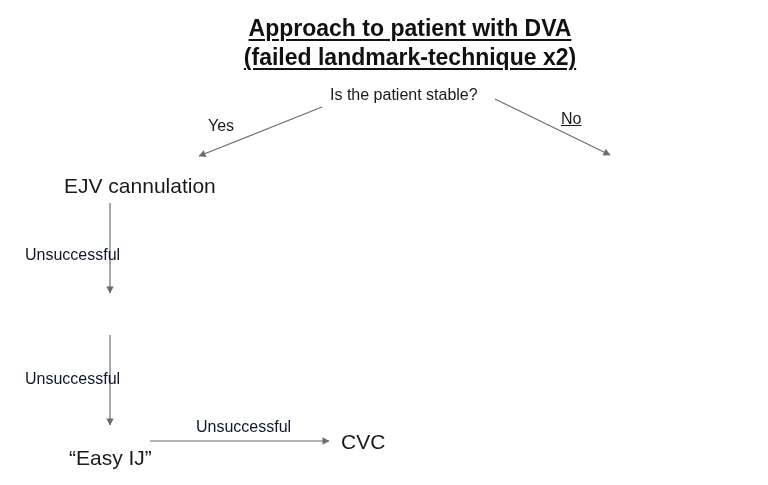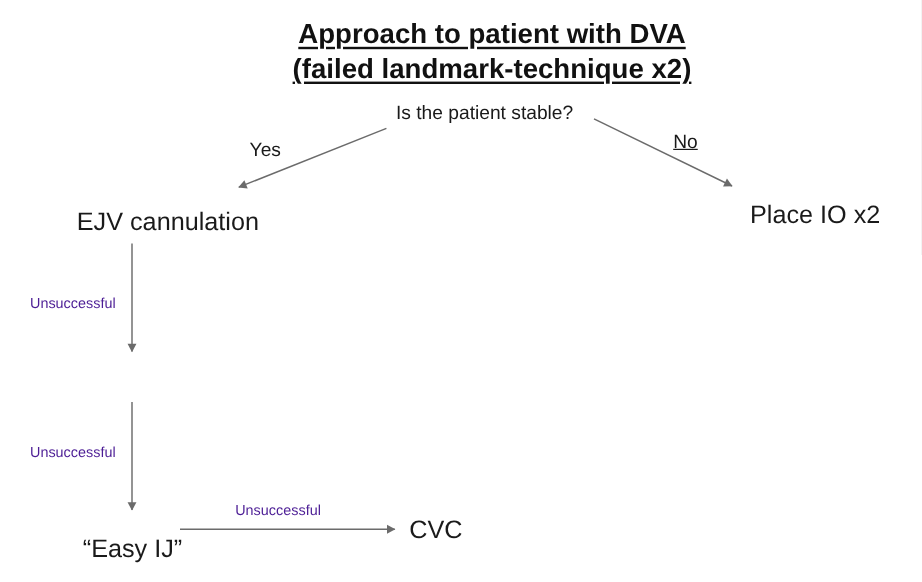--- a/index.html
+++ b/index.html
@@ -33,21 +33,21 @@
     text-underline-offset: 3px;
     white-space: nowrap;
   }
   .label {
     position: absolute;
     white-space: nowrap;
   }
   .q-label   { font-size: 16px; text-align: center; }
   .branch-label { font-size: 16px; }
   .node-label { font-size: 21px; }
-  .edge-label { font-size: 12px; color: #4c1d95; }
+  .edge-label { font-size: 16px; color: #0f172a; }
   svg.arrows {
     position: absolute;
     left: 0;
     top: 0;
     width: 768px;
     height: 485px;
   }
 </style>
 </head>
 <body>
@@ -71,21 +71,20 @@
     <div class="tline">Approach to patient with DVA</div>
     <div class="tline">(failed landmark-technique x2)</div>
   </div>
 
   <div class="label q-label" style="left:330px; top:86px;">Is the patient stable?</div>
 
   <div class="label branch-label" style="left:208px; top:117px;">Yes</div>
   <div class="label branch-label" style="left:561px; top:110px;text-decoration:underline;">No</div>
 
   <div class="label node-label" style="left:64px; top:174px;">EJV cannulation</div>
-  <div class="label node-label" style="left:625px; top:168px;">Place IO x2</div>
   <div class="label node-label" style="left:69px; top:446px;">“Easy IJ”</div>
   <div class="label node-label" style="left:341px; top:430px;">CVC</div>
 
   <div class="label edge-label" style="left:25px; top:246px;">Unsuccessful</div>
   <div class="label edge-label" style="left:25px; top:370px;">Unsuccessful</div>
   <div class="label edge-label" style="left:196px; top:418px;">Unsuccessful</div>
 
 </div>
 
 </body></html>

